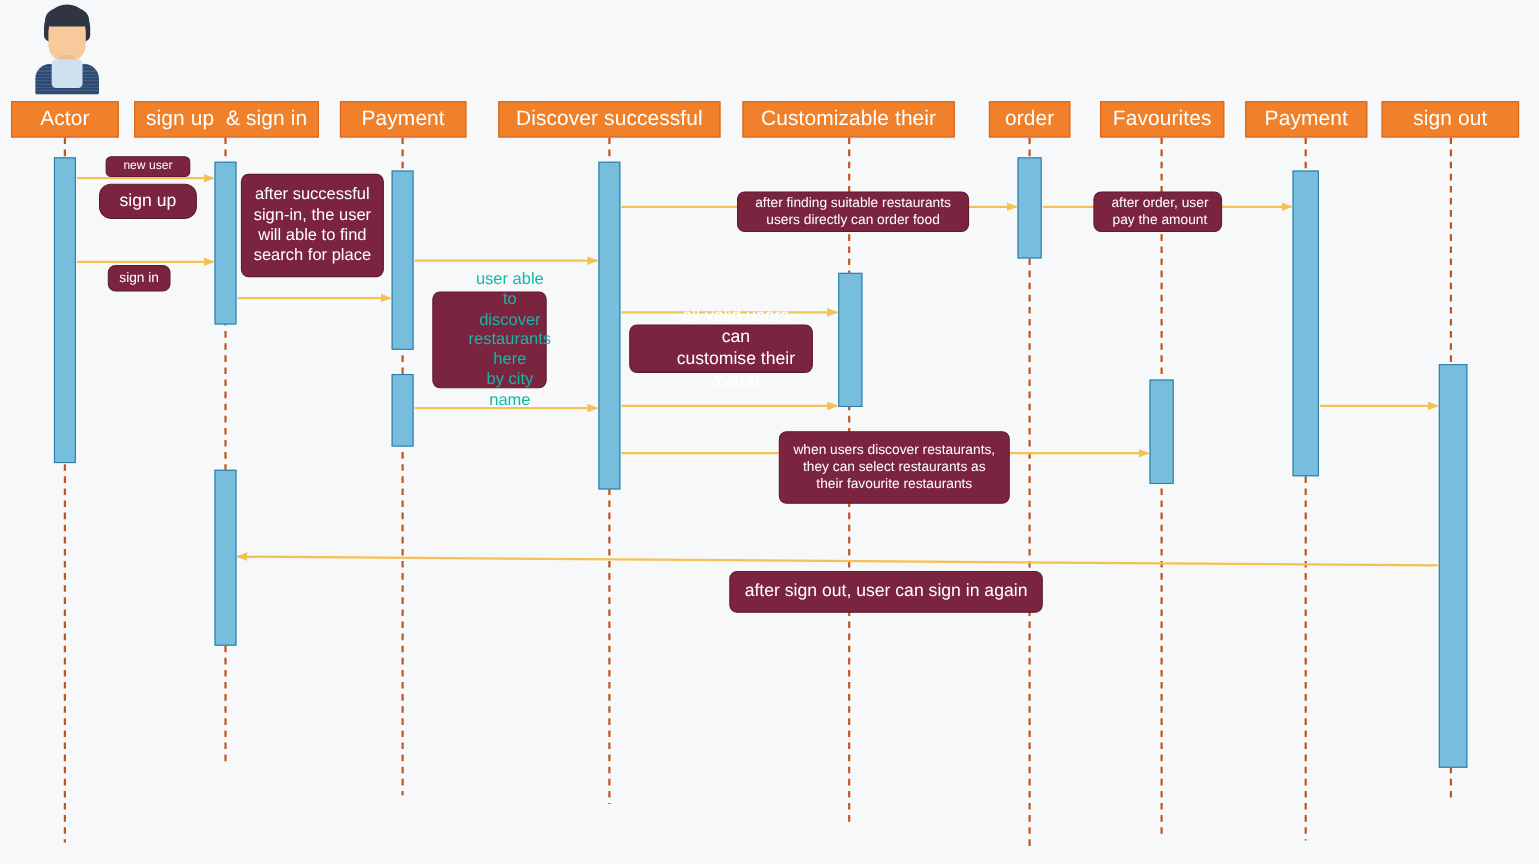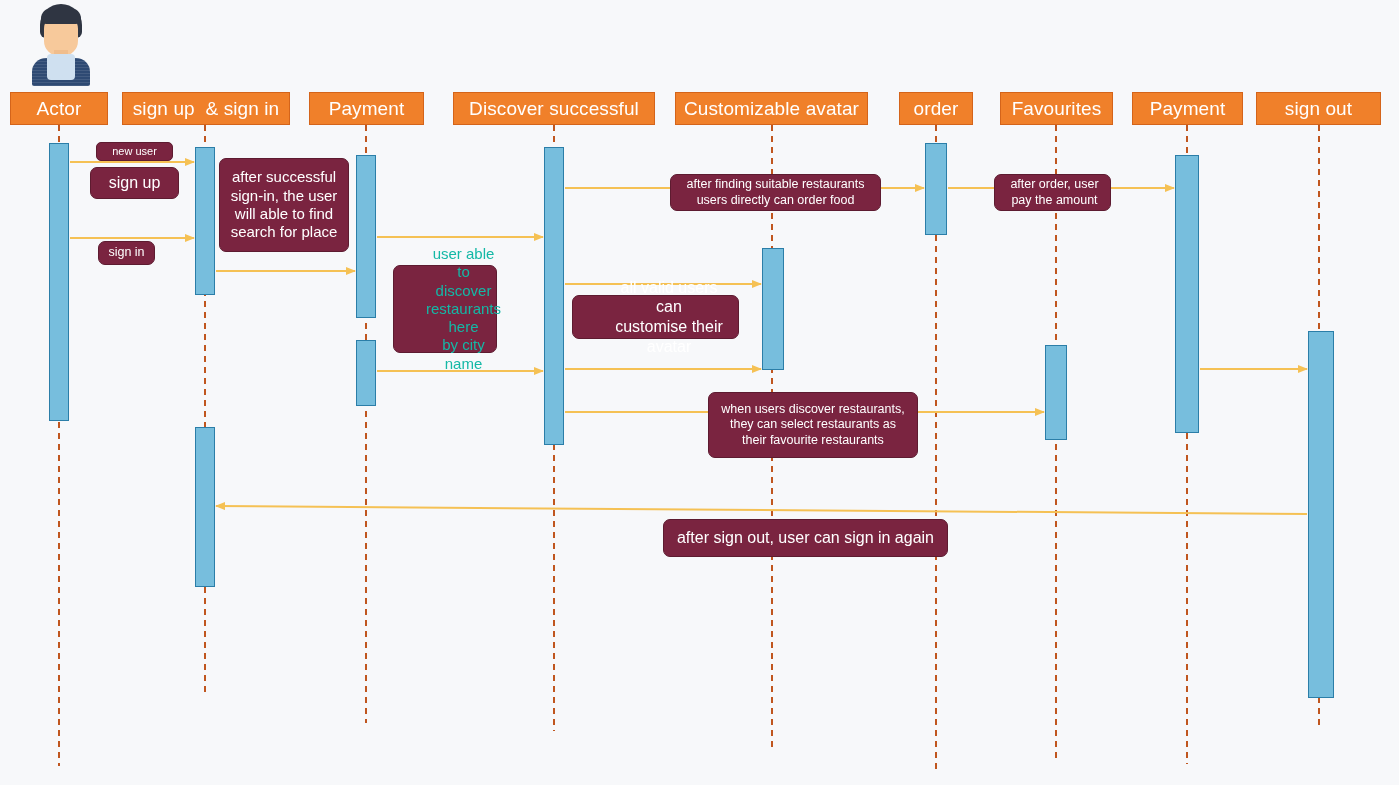--- a/index.html
+++ b/index.html
@@ -183,21 +183,21 @@
     <div class="av-body"></div>
     <div class="av-collar"></div>
     <div class="av-vee"></div>
   </div>
 
   <div id="participants-layer">
       <div class="participant" style="left: 10px; top: 92px; width: 98px; height: 33px; background: rgb(240, 128, 42); border-color: rgb(212, 100, 26); color: rgb(255, 255, 255);">Actor</div>
       <div class="participant" style="left: 122px; top: 92px; width: 168px; height: 33px; background: rgb(240, 128, 42); border-color: rgb(212, 100, 26); color: rgb(255, 255, 255);">sign up  &amp; sign in</div>
       <div class="participant" style="left: 309px; top: 92px; width: 115px; height: 33px; background: rgb(240, 128, 42); border-color: rgb(212, 100, 26); color: rgb(255, 255, 255);">Payment</div>
       <div class="participant" style="left: 453px; top: 92px; width: 202px; height: 33px; background: rgb(240, 128, 42); border-color: rgb(212, 100, 26); color: rgb(255, 255, 255);">Discover successful</div>
-      <div class="participant" style="left: 675px; top: 92px; width: 193px; height: 33px; background: rgb(240, 128, 42); border-color: rgb(212, 100, 26); color: rgb(255, 255, 255);">Customizable avatar</div>
+      <div class="participant" style="left: 675px; top: 92px; width: 193px; height: 33px; background: rgb(240, 128, 42); border-color: rgb(212, 100, 26); color: rgb(255, 255, 255);">Customizable their</div>
       <div class="participant" style="left: 899px; top: 92px; width: 74px; height: 33px; background: rgb(240, 128, 42); border-color: rgb(212, 100, 26); color: rgb(255, 255, 255);">order</div>
       <div class="participant" style="left: 1000px; top: 92px; width: 113px; height: 33px; background: rgb(240, 128, 42); border-color: rgb(212, 100, 26); color: rgb(255, 255, 255);">Favourites</div>
       <div class="participant" style="left: 1132px; top: 92px; width: 111px; height: 33px; background: rgb(240, 128, 42); border-color: rgb(212, 100, 26); color: rgb(255, 255, 255);">Payment</div>
       <div class="participant" style="left: 1256px; top: 92px; width: 125px; height: 33px; background: rgb(240, 128, 42); border-color: rgb(212, 100, 26); color: rgb(255, 255, 255);">sign out</div>
     </div>
 
   <div id="activations-layer">
       <div class="activation" style="left: 49px; top: 143px; width: 20px; height: 278px; background: rgb(119, 190, 221); border-color: rgb(43, 126, 168);"></div>
       <div class="activation" style="left: 195px; top: 147px; width: 20px; height: 148px; background: rgb(119, 190, 221); border-color: rgb(43, 126, 168);"></div>
       <div class="activation" style="left: 195px; top: 427px; width: 20px; height: 160px; background: rgb(119, 190, 221); border-color: rgb(43, 126, 168);"></div>
@@ -206,21 +206,21 @@
       <div class="activation" style="left: 544px; top: 147px; width: 20px; height: 298px; background: rgb(119, 190, 221); border-color: rgb(43, 126, 168);"></div>
       <div class="activation" style="left: 762px; top: 248px; width: 22px; height: 122px; background: rgb(119, 190, 221); border-color: rgb(43, 126, 168);"></div>
       <div class="activation" style="left: 925px; top: 143px; width: 22px; height: 92px; background: rgb(119, 190, 221); border-color: rgb(43, 126, 168);"></div>
       <div class="activation" style="left: 1045px; top: 345px; width: 22px; height: 95px; background: rgb(119, 190, 221); border-color: rgb(43, 126, 168);"></div>
       <div class="activation" style="left: 1175px; top: 155px; width: 24px; height: 278px; background: rgb(119, 190, 221); border-color: rgb(43, 126, 168);"></div>
       <div class="activation" style="left: 1308px; top: 331px; width: 26px; height: 367px; background: rgb(119, 190, 221); border-color: rgb(43, 126, 168);"></div>
     </div>
 
   <div id="notes-layer">
       <div class="note sm" style="left: 96px; top: 142px; width: 77px; height: 19px; background: rgb(122, 36, 64); border-color: rgb(93, 27, 48); color: rgb(255, 255, 255);">new user</div>
-      <div class="note lg" style="left: 90px; top: 167px; width: 89px; height: 32px; background: rgb(122, 36, 64); border-color: rgb(93, 27, 48); color: rgb(255, 255, 255);">sign up</div>
+      <div class="note lg" style="left: 90px; top: 167px; width: 89px; height: 32px; background: rgb(122, 36, 64); border-color: rgb(93, 27, 48); color: rgb(255, 255, 255); border-radius: 11px;">sign up</div>
       <div class="note md" style="left: 98px; top: 241px; width: 57px; height: 24px; background: rgb(122, 36, 64); border-color: rgb(93, 27, 48); color: rgb(255, 255, 255);">sign in</div>
       <div class="note xl" style="left: 219px; top: 158px; width: 130px; height: 94px; background: rgb(122, 36, 64); border-color: rgb(93, 27, 48); color: rgb(255, 255, 255);">after successful
 sign-in, the user
 will able to find
 search for place</div>
       <div class="note xl" style="left: 393px; top: 265px; width: 104px; height: 88px; background: rgb(122, 36, 64); border-color: rgb(93, 27, 48); color: #14b8a6; padding-left: 45px;">user able to
 discover
 restaurants here
 by city name</div>
       <div class="note md" style="left: 670px; top: 174px; width: 211px; height: 37px; background: rgb(122, 36, 64); border-color: rgb(93, 27, 48); color: rgb(255, 255, 255);">after finding suitable restaurants

